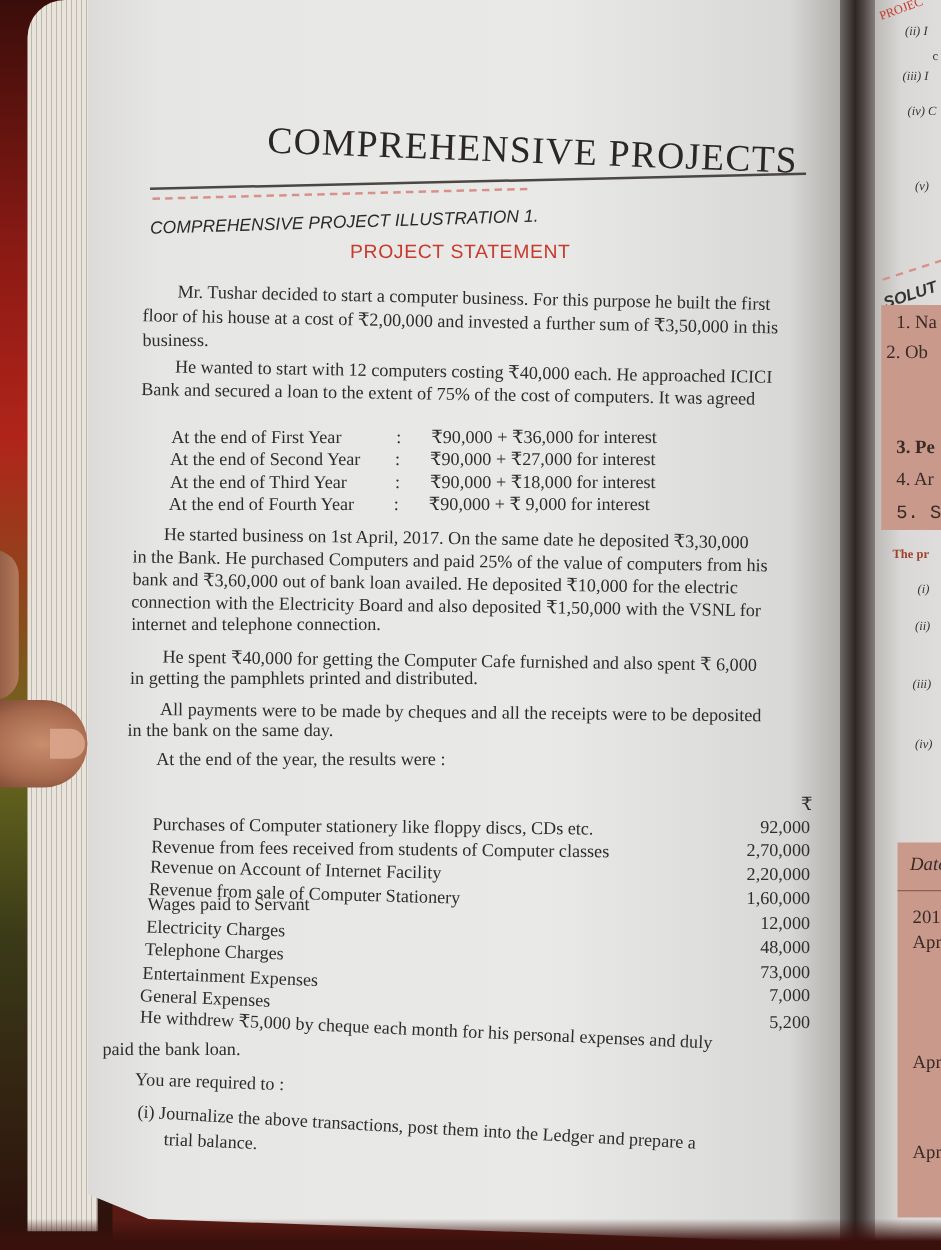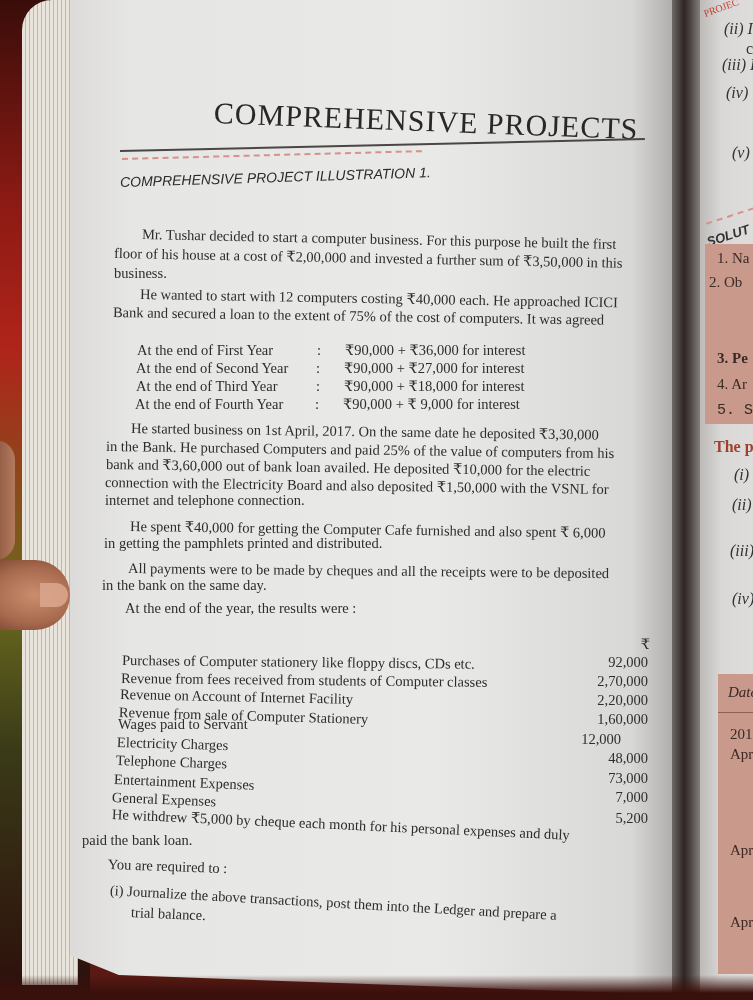--- a/index.html
+++ b/index.html
@@ -28,21 +28,21 @@
   .gutter {
     position: absolute; left: 672px; top: 0; width: 30px; height: 1000px;
     background: linear-gradient(90deg, #6e6866 0%, #2e2624 40%, #4b4240 60%, #8e8a88 100%);
   }
   .right-page {
     position: absolute; left: 700px; top: 0; width: 53px; height: 1000px;
     background: linear-gradient(90deg, #bdbab7 0%, #d9d8d6 40%, #dedddb 100%);
     overflow: hidden;
   }
   .rp-text {
-    position: absolute; font-size: 16px; color: #333; font-style: italic; white-space: nowrap;
+    position: absolute; font-size: 10px; color: #333; font-style: italic; white-space: nowrap;
   }
   .rp-box {
     position: absolute; left: 5px; width: 60px;
     background: #c99a8c;
   }
   .rp-box-text { position: absolute; font-size: 15px; color: #3a2a26; white-space: nowrap; }
 
   .content {
     position: absolute; left: 0; top: 0; width: 680px; height: 1000px;
     color: #2a2a2a;
@@ -142,20 +142,21 @@
     <div class="rp-box-text" style="left:12px;top:168px;">Apri</div>
     <div class="rp-box-text" style="left:12px;top:240px;">Apri</div>
   </div>
 </div>
 
 <div class="content">
   <div class="chapter-title">COMPREHENSIVE PROJECTS</div>
   <div class="title-rule"></div>
   <div class="dashed"></div>
   <div class="illus-title">COMPREHENSIVE PROJECT ILLUSTRATION 1.</div>
+  <div class="statement-title">PROJECT STATEMENT</div>
 
   <div class="line" style="left:142px;top:226px;transform:rotate(1.2deg);">Mr. Tushar decided to start a computer business. For this purpose he built the first</div>
   <div class="line" style="left:114px;top:245px;transform:rotate(1.1deg);">floor of his house at a cost of ₹2,00,000 and invested a further sum of ₹3,50,000 in this</div>
   <div class="line" style="left:114px;top:265px;">business.</div>
 
   <div class="line" style="left:140px;top:286px;transform:rotate(1.0deg);">He wanted to start with 12 computers costing ₹40,000 each. He approached ICICI</div>
   <div class="line" style="left:113px;top:304px;transform:rotate(0.9deg);">Bank and secured a loan to the extent of 75% of the cost of computers. It was agreed</div>
 
   <div class="loan-row" style="left:137px;top:342px;width:420px;">
     <span class="loan-label">At the end of First Year</span>
@@ -200,21 +201,21 @@
   <div class="res-row" style="left:121px;top:670px;transform:rotate(0.6deg);">Revenue from fees received from students of Computer classes</div>
   <div class="res-amt" style="left:548px;top:673px;">2,70,000</div>
 
   <div class="res-row" style="left:120px;top:686px;transform:rotate(1.2deg);">Revenue on Account of Internet Facility</div>
   <div class="res-amt" style="left:548px;top:692px;">2,20,000</div>
 
   <div class="res-row" style="left:119px;top:704px;transform:rotate(1.6deg);">Revenue from sale of Computer Stationery</div>
   <div class="res-amt" style="left:548px;top:711px;">1,60,000</div>
 
   <div class="res-row" style="left:118px;top:716px;">Wages paid to Servant</div>
-  <div class="res-amt" style="left:521px;top:731px;">12,000</div>
+  <div class="res-amt" style="left:548px;top:731px;">12,000</div>
 
   <div class="res-row" style="left:117px;top:734px;transform:rotate(1.6deg);">Electricity Charges</div>
   <div class="res-amt" style="left:548px;top:750px;">48,000</div>
 
   <div class="res-row" style="left:116px;top:752px;transform:rotate(1.8deg);">Telephone Charges</div>
   <div class="res-amt" style="left:548px;top:770px;">73,000</div>
 
   <div class="res-row" style="left:114px;top:771px;transform:rotate(2.4deg);">Entertainment Expenses</div>
   <div class="res-amt" style="left:548px;top:789px;">7,000</div>
 

